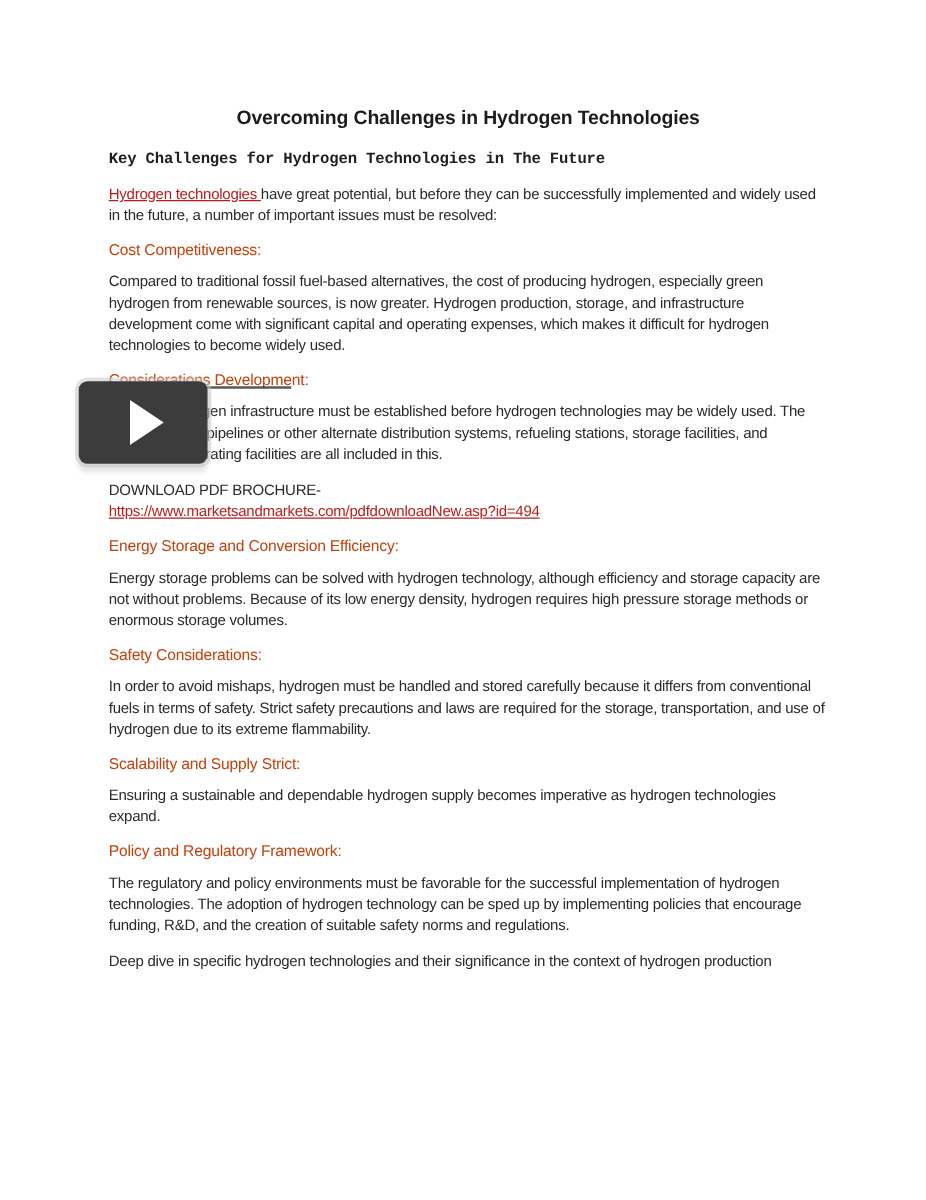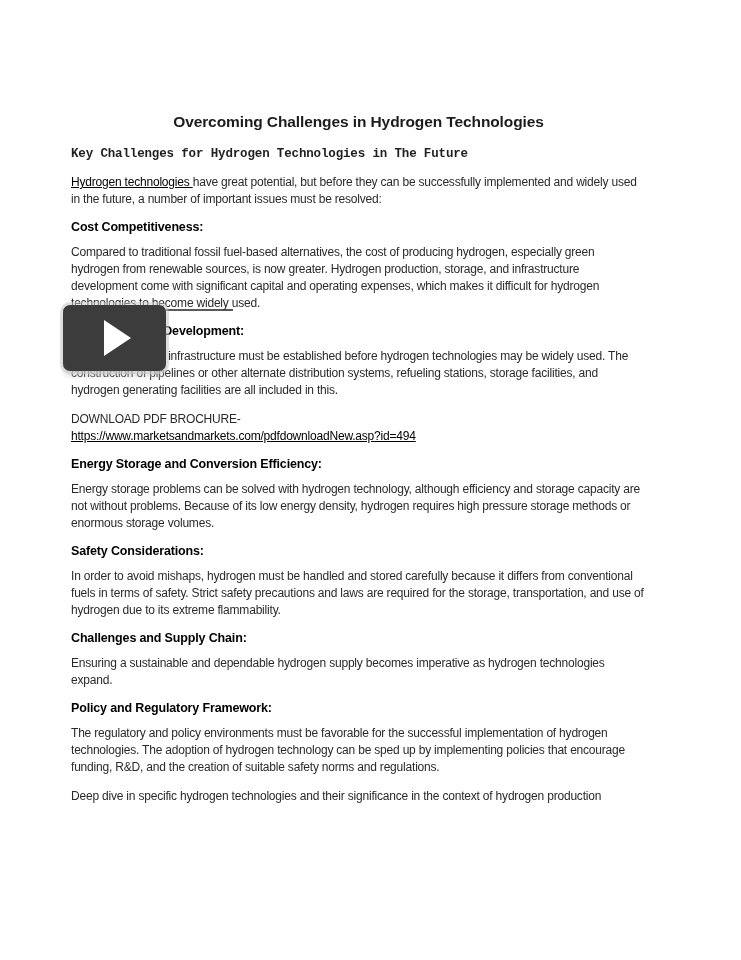--- a/index.html
+++ b/index.html
@@ -11,57 +11,56 @@
     position: relative;
     width: 741px;
     height: 960px;
     background: #ffffff;
     font-family: "Liberation Sans", sans-serif;
     color: #2a2a2a;
     overflow: hidden;
   }
   .content {
     position: absolute;
-    left: 71px;
+    left: 87px;
     top: 86px;
     width: 575px;
-    margin-top: 27px;
   }
   h1.title {
     font-size: 15.5px;
     font-weight: bold;
     color: #1c1c1c;
     text-align: center;
     margin: 0 0 16px 0;
     letter-spacing: -0.1px;
   }
   h2.subtitle {
     font-size: 12.5px;
     font-weight: bold;
     color: #1f1f1f;
     margin: 0 0 13px 0;
     letter-spacing: -0.15px;
     font-family: Liberation Mono, monospace;
   }
   h3.sec-heading {
     font-size: 12.5px;
-    font-weight: bold;
-    color: #000000;
+    font-weight: normal;
+    color: #c2410c;
     margin: 0 0 10px 0;
     letter-spacing: -0.15px;
   }
   p.body-text {
     font-size: 12px;
     line-height: 17px;
     margin: 0 0 12px 0;
     letter-spacing: -0.2px;
     color: #2a2a2a;
   }
   a.link {
-    color: #000000;
+    color: #b91c1c;
     text-decoration: underline;
     cursor: pointer;
   }
   p.download-block {
     font-size: 12px;
     line-height: 17px;
     margin: 0 0 12px 0;
     letter-spacing: -0.2px;
     color: #2a2a2a;
   }
@@ -120,21 +119,21 @@
     <p class="body-text">A strong hydrogen infrastructure must be established before hydrogen technologies may be widely used. The construction of pipelines or other alternate distribution systems, refueling stations, storage facilities, and hydrogen generating facilities are all included in this.</p>
 
     <p class="download-block"><span>DOWNLOAD PDF BROCHURE-</span><br><a class="link" href="#">https://www.marketsandmarkets.com/pdfdownloadNew.asp?id=494</a></p>
 
     <h3 class="sec-heading">Energy Storage and Conversion Efficiency:</h3>
     <p class="body-text">Energy storage problems can be solved with hydrogen technology, although efficiency and storage capacity are not without problems. Because of its low energy density, hydrogen requires high pressure storage methods or enormous storage volumes.</p>
 
     <h3 class="sec-heading">Safety Considerations:</h3>
     <p class="body-text">In order to avoid mishaps, hydrogen must be handled and stored carefully because it differs from conventional fuels in terms of safety. Strict safety precautions and laws are required for the storage, transportation, and use of hydrogen due to its extreme flammability.</p>
 
-    <h3 class="sec-heading">Challenges and Supply Chain:</h3>
+    <h3 class="sec-heading">Scalability and Supply Strict:</h3>
     <p class="body-text">Ensuring a sustainable and dependable hydrogen supply becomes imperative as hydrogen technologies expand.</p>
 
     <h3 class="sec-heading">Policy and Regulatory Framework:</h3>
     <p class="body-text">The regulatory and policy environments must be favorable for the successful implementation of hydrogen technologies. The adoption of hydrogen technology can be sped up by implementing policies that encourage funding, R&amp;D, and the creation of suitable safety norms and regulations.</p>
 
     <p class="body-text">Deep dive in specific hydrogen technologies and their significance in the context of hydrogen production</p>
 
 
   </div>
 

